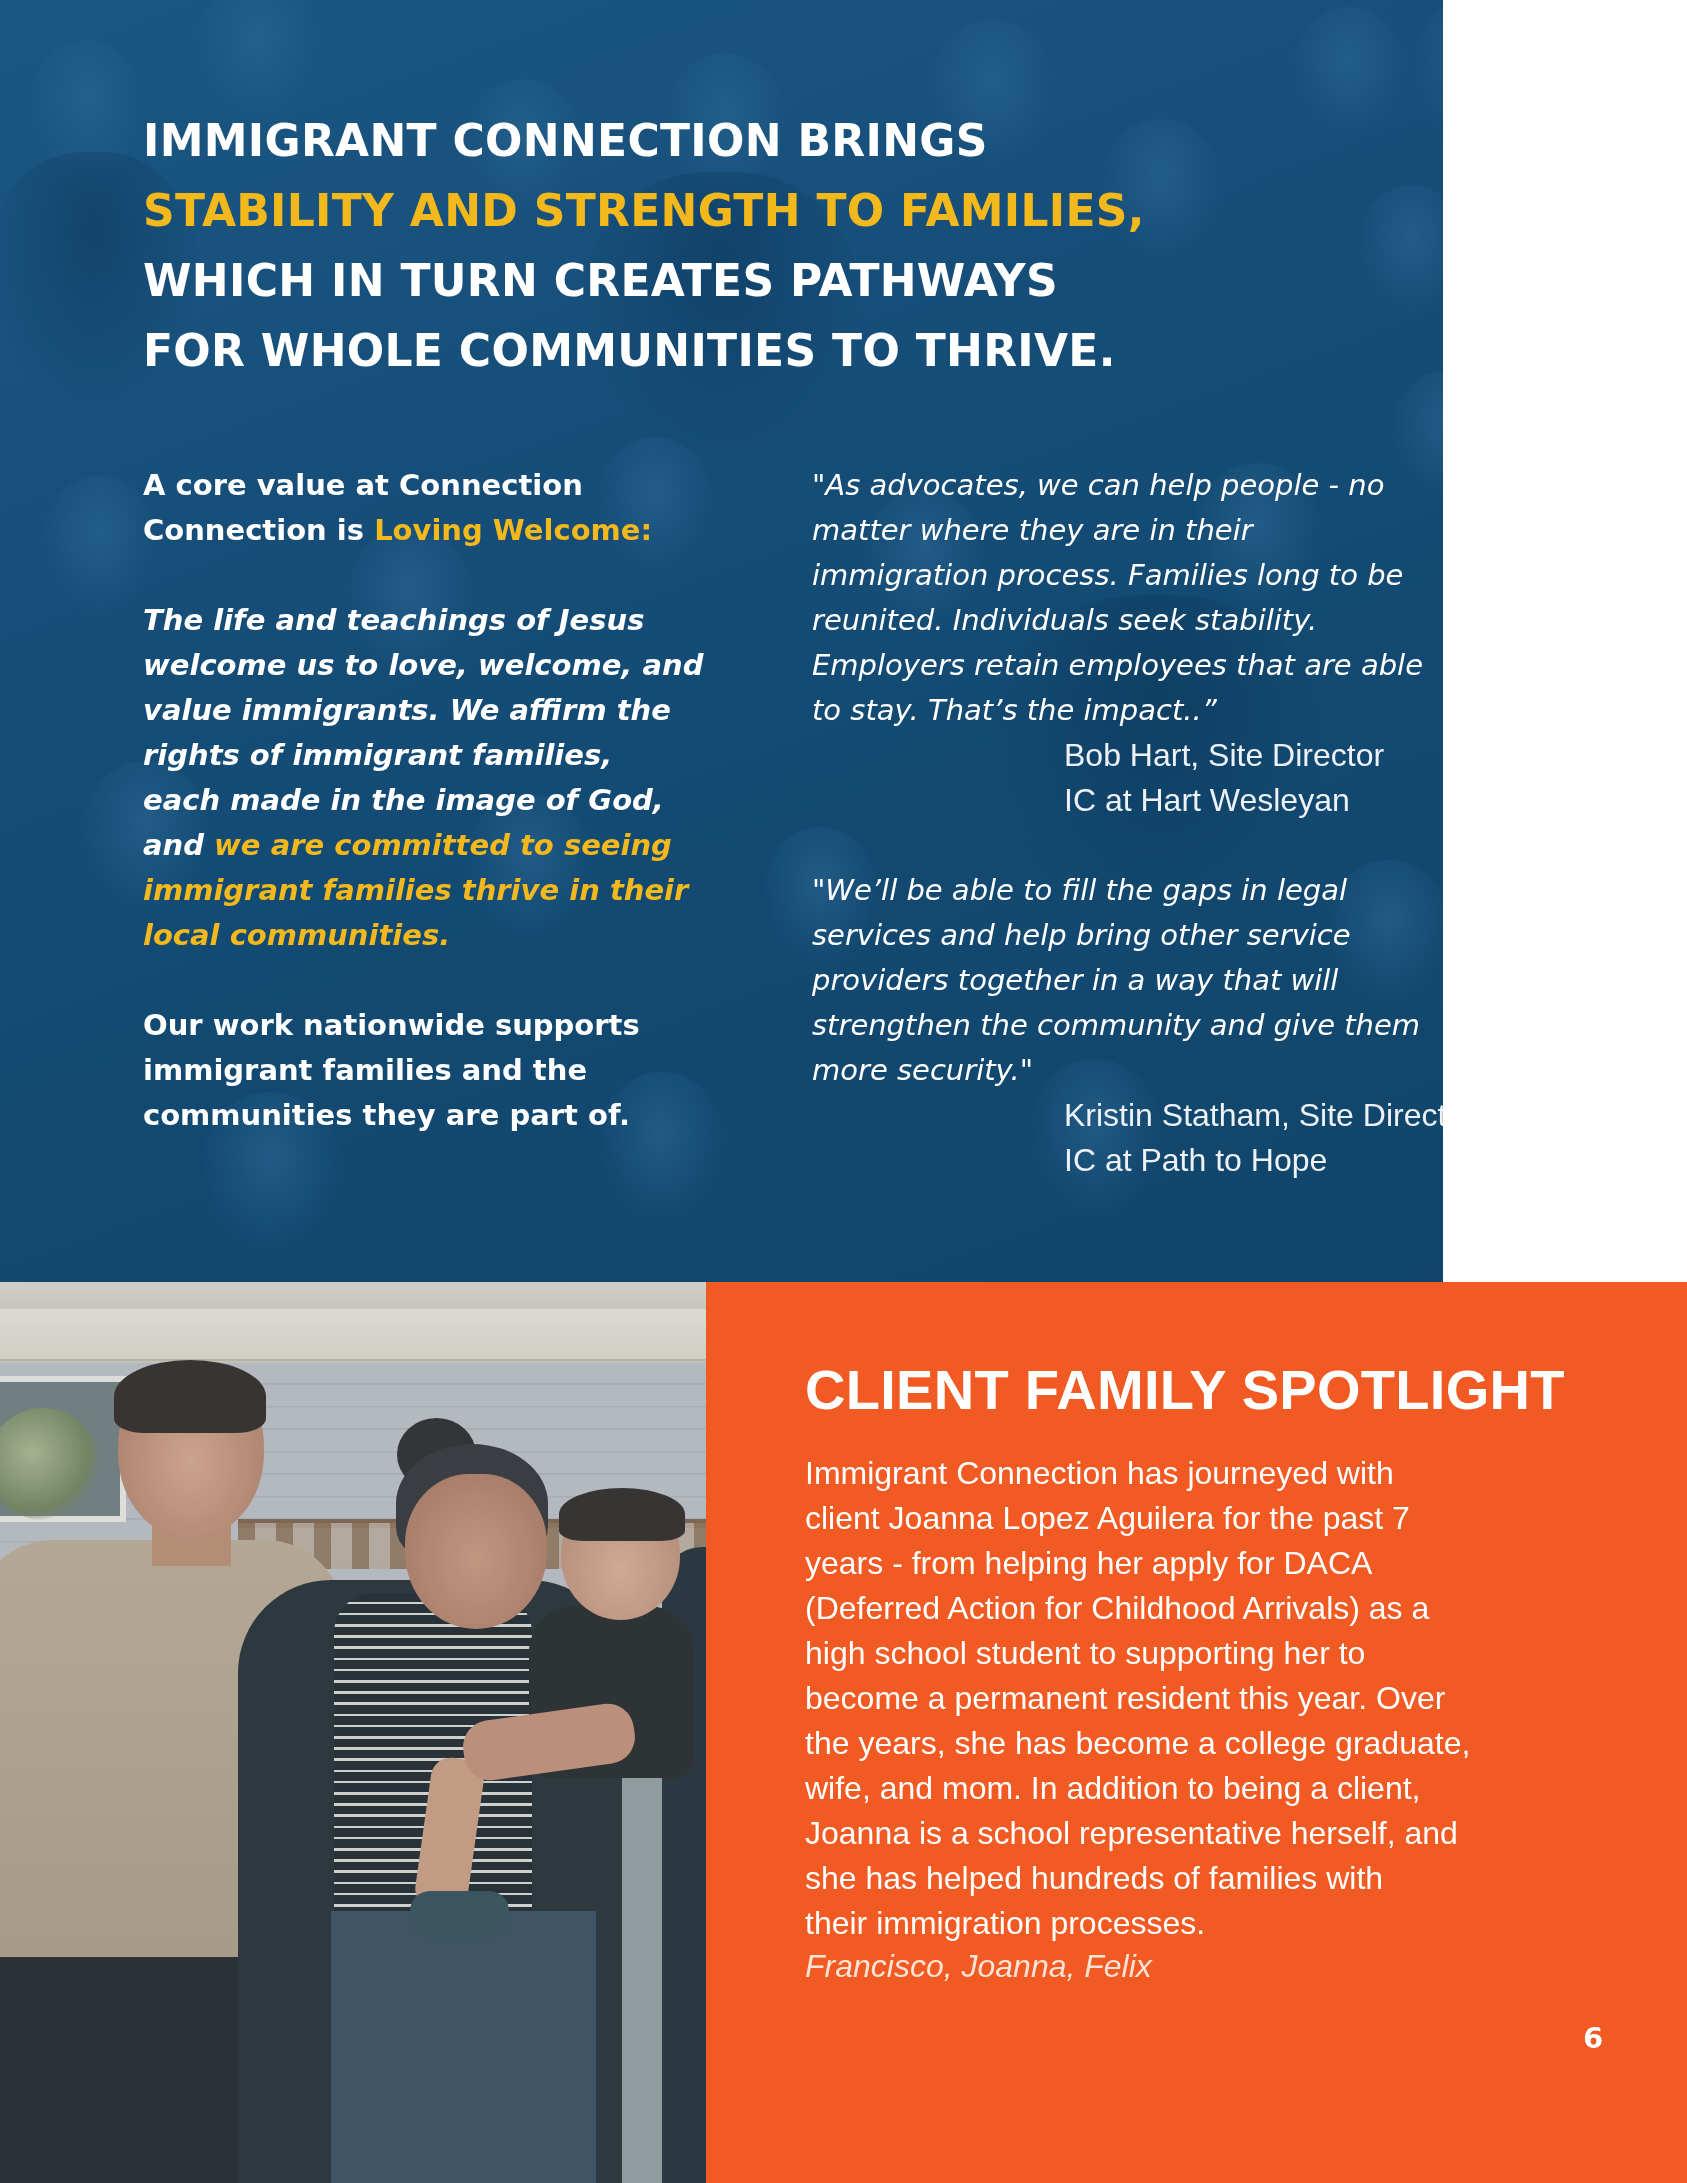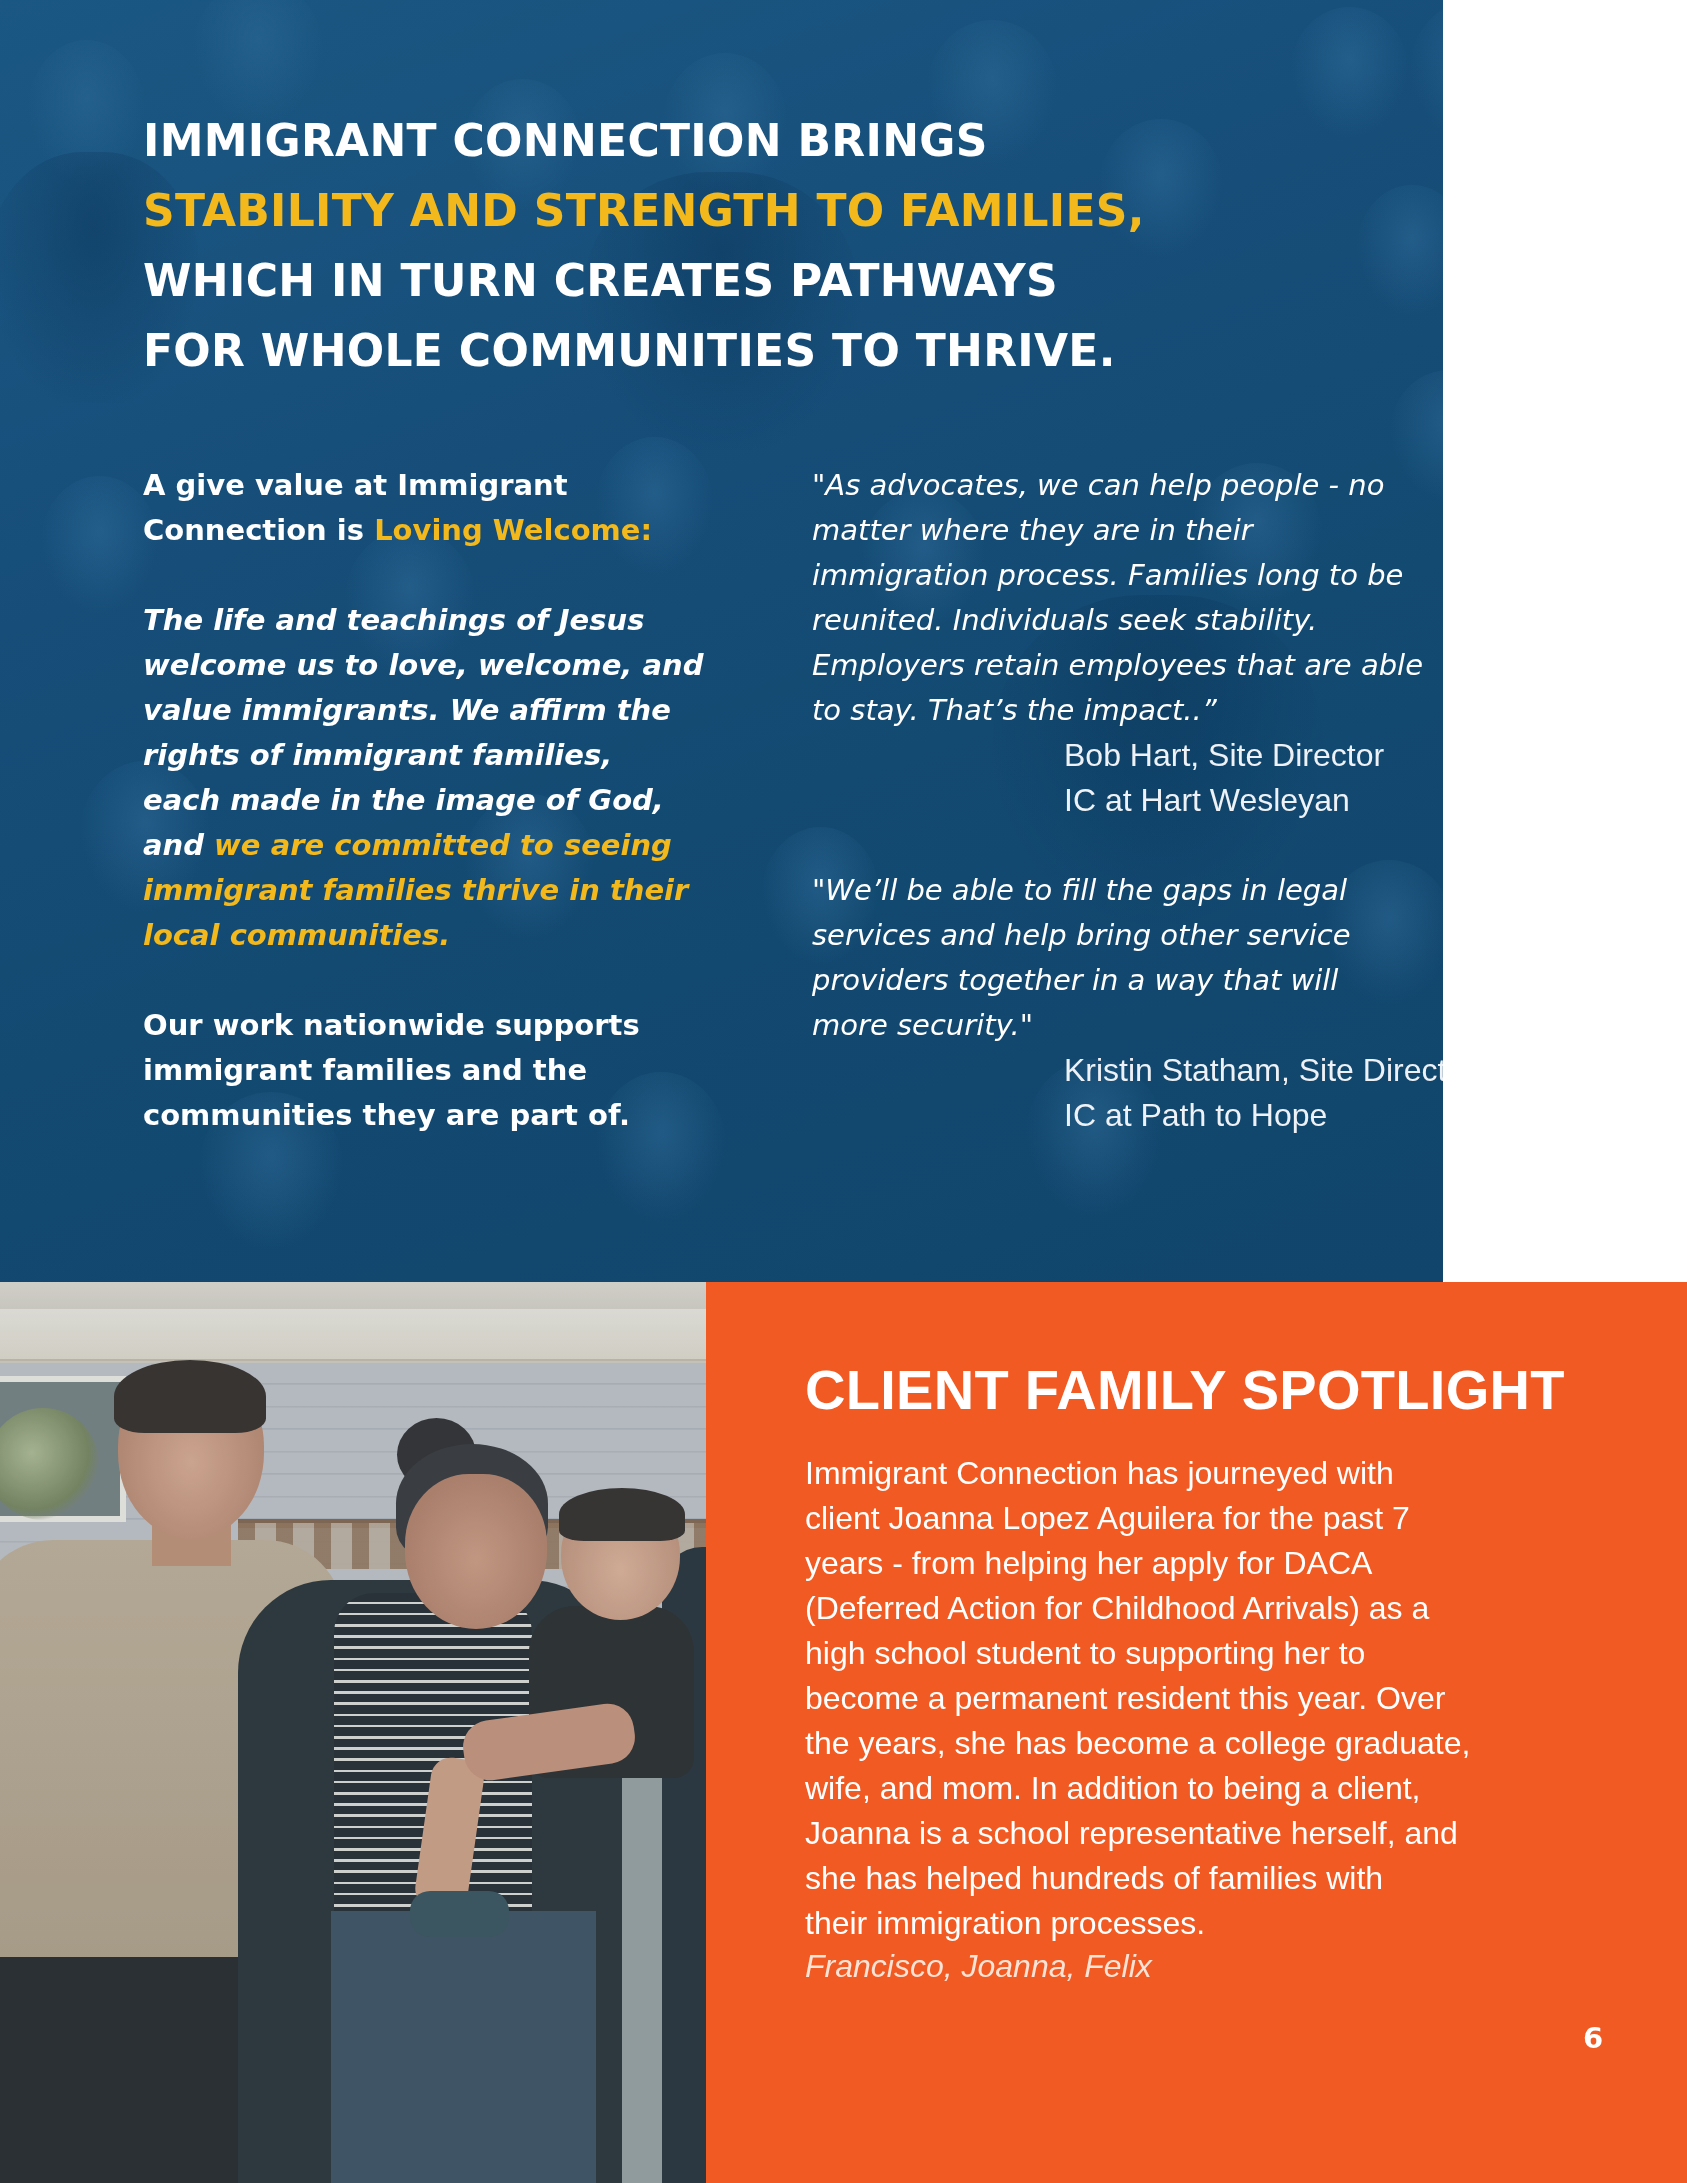--- a/index.html
+++ b/index.html
@@ -165,21 +165,21 @@
 
   <h1 class="headline">
     <span class="line">IMMIGRANT CONNECTION BRINGS</span>
     <span class="line accent">STABILITY AND STRENGTH TO FAMILIES,</span>
     <span class="line">WHICH IN TURN CREATES PATHWAYS</span>
     <span class="line">FOR WHOLE COMMUNITIES TO THRIVE.</span>
   </h1>
 
   <div class="left-col">
     <div class="para bold">
-      <div>A give value at Immigrant</div>
+      <div>A core value at Connection</div>
       <div><span>Connection is </span><span class="yellow">Loving Welcome:</span></div>
     </div>
     <div class="para italic-bold">
       <div>The life and teachings of Jesus</div>
       <div>welcome us to love, welcome, and</div>
       <div>value immigrants. We affirm the</div>
       <div>rights of immigrant families,</div>
       <div>each made in the image of God,</div>
       <div><span>and </span><span class="yellow">we are committed to seeing</span></div>
       <div class="yellow">immigrant families thrive in their</div>
@@ -205,20 +205,21 @@
       <div class="attribution">
         <span class="aline">Bob Hart, Site Director</span>
         <span class="aline">IC at Hart Wesleyan</span>
       </div>
     </blockquote>
     <blockquote class="quote-block">
       <div class="quote-text">
         <span class="qline">"We’ll be able to fill the gaps in legal</span>
         <span class="qline">services and help bring other service</span>
         <span class="qline">providers together in a way that will</span>
+        <span class="qline">strengthen the community and give them</span>
         <span class="qline">more security."</span>
       </div>
       <div class="attribution">
         <span class="aline">Kristin Statham, Site Director</span>
         <span class="aline">IC at Path to Hope</span>
       </div>
     </blockquote>
   </div>
 </section>
 

